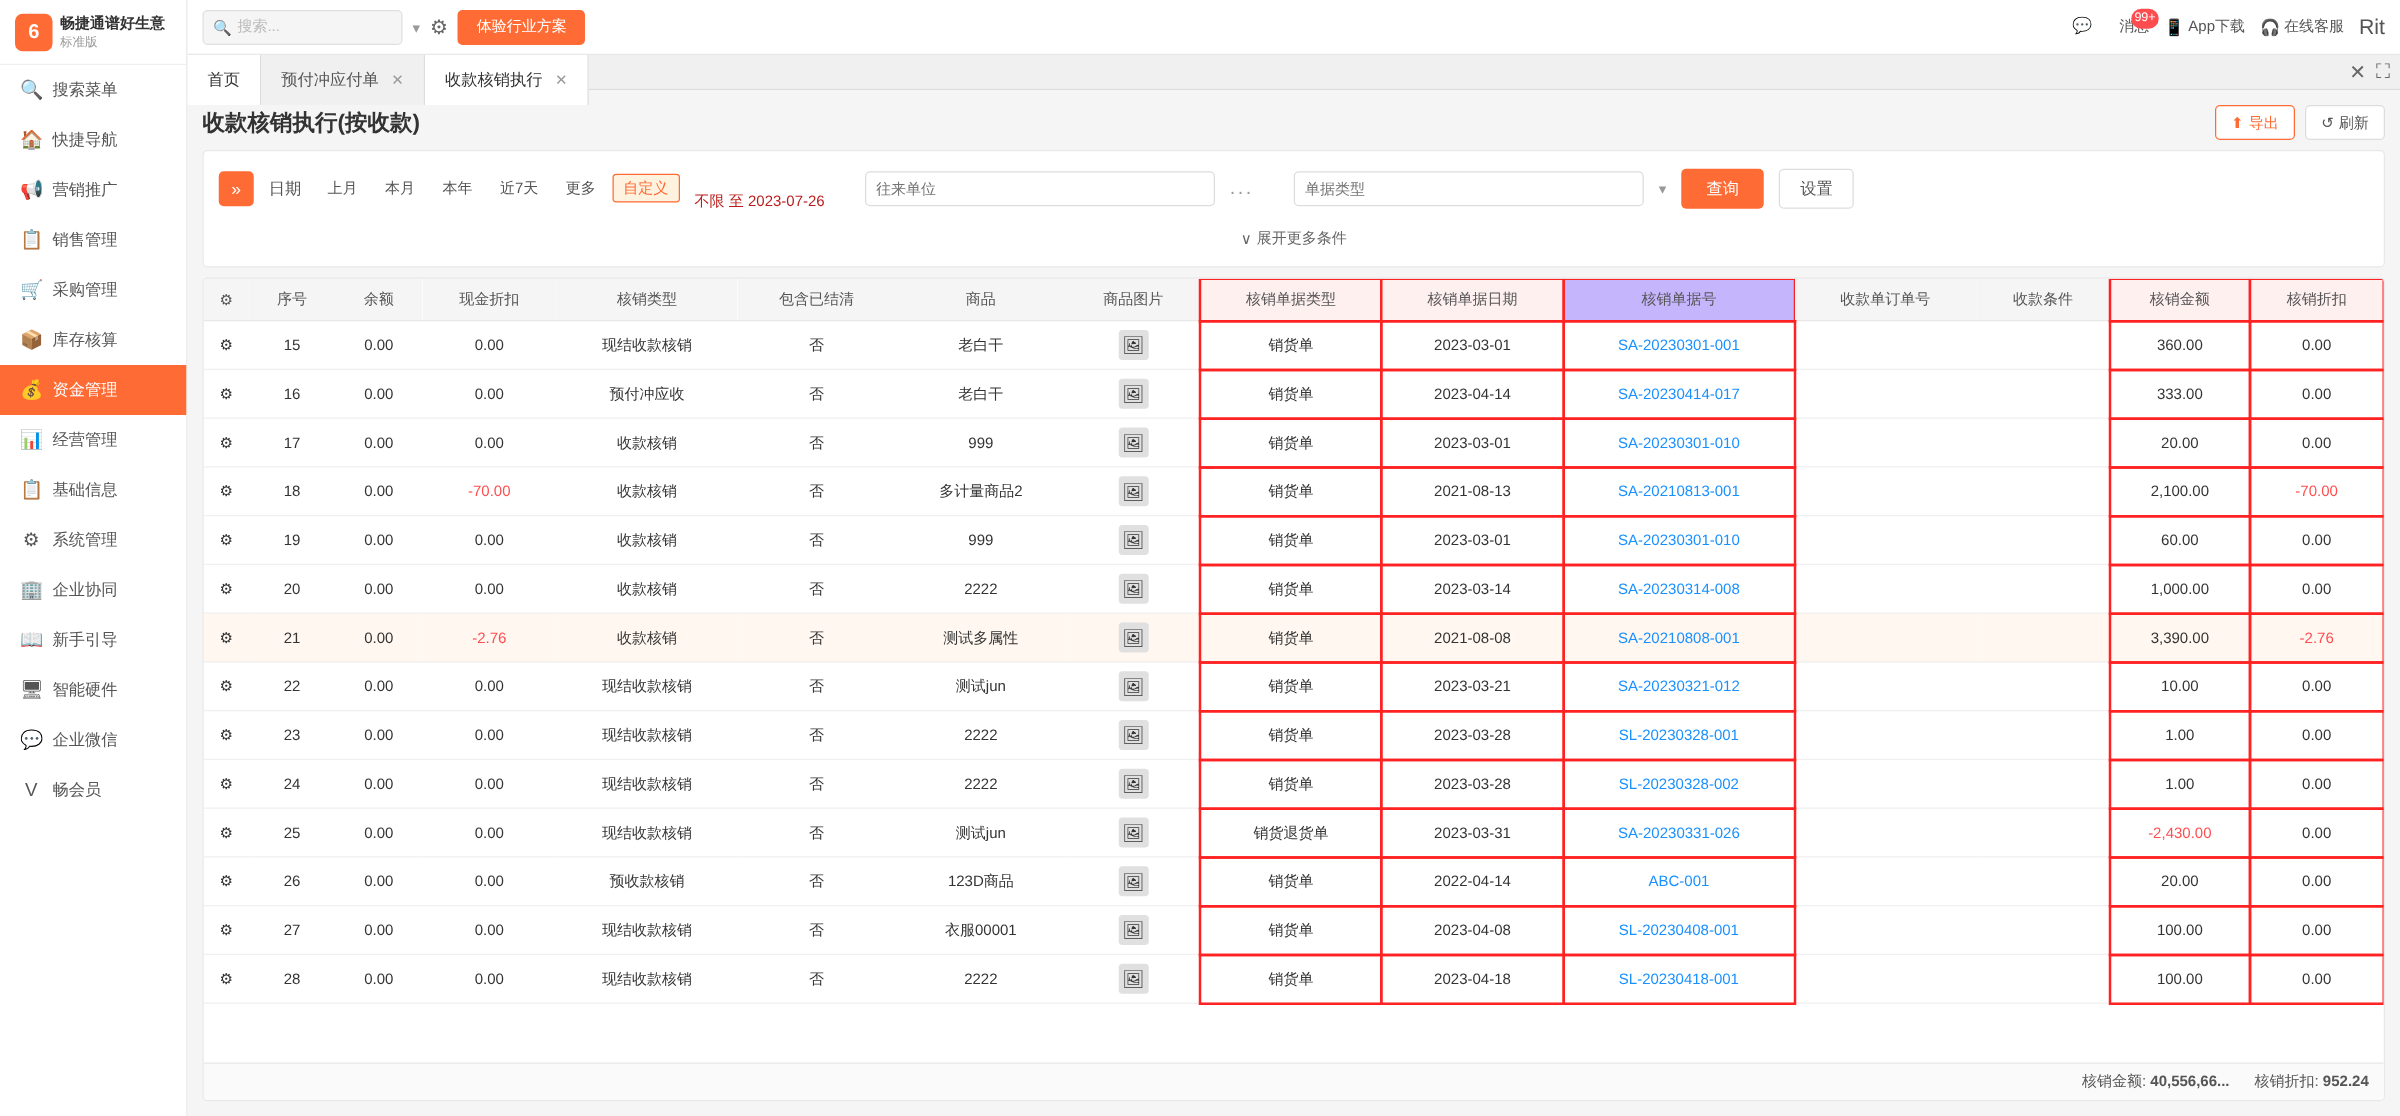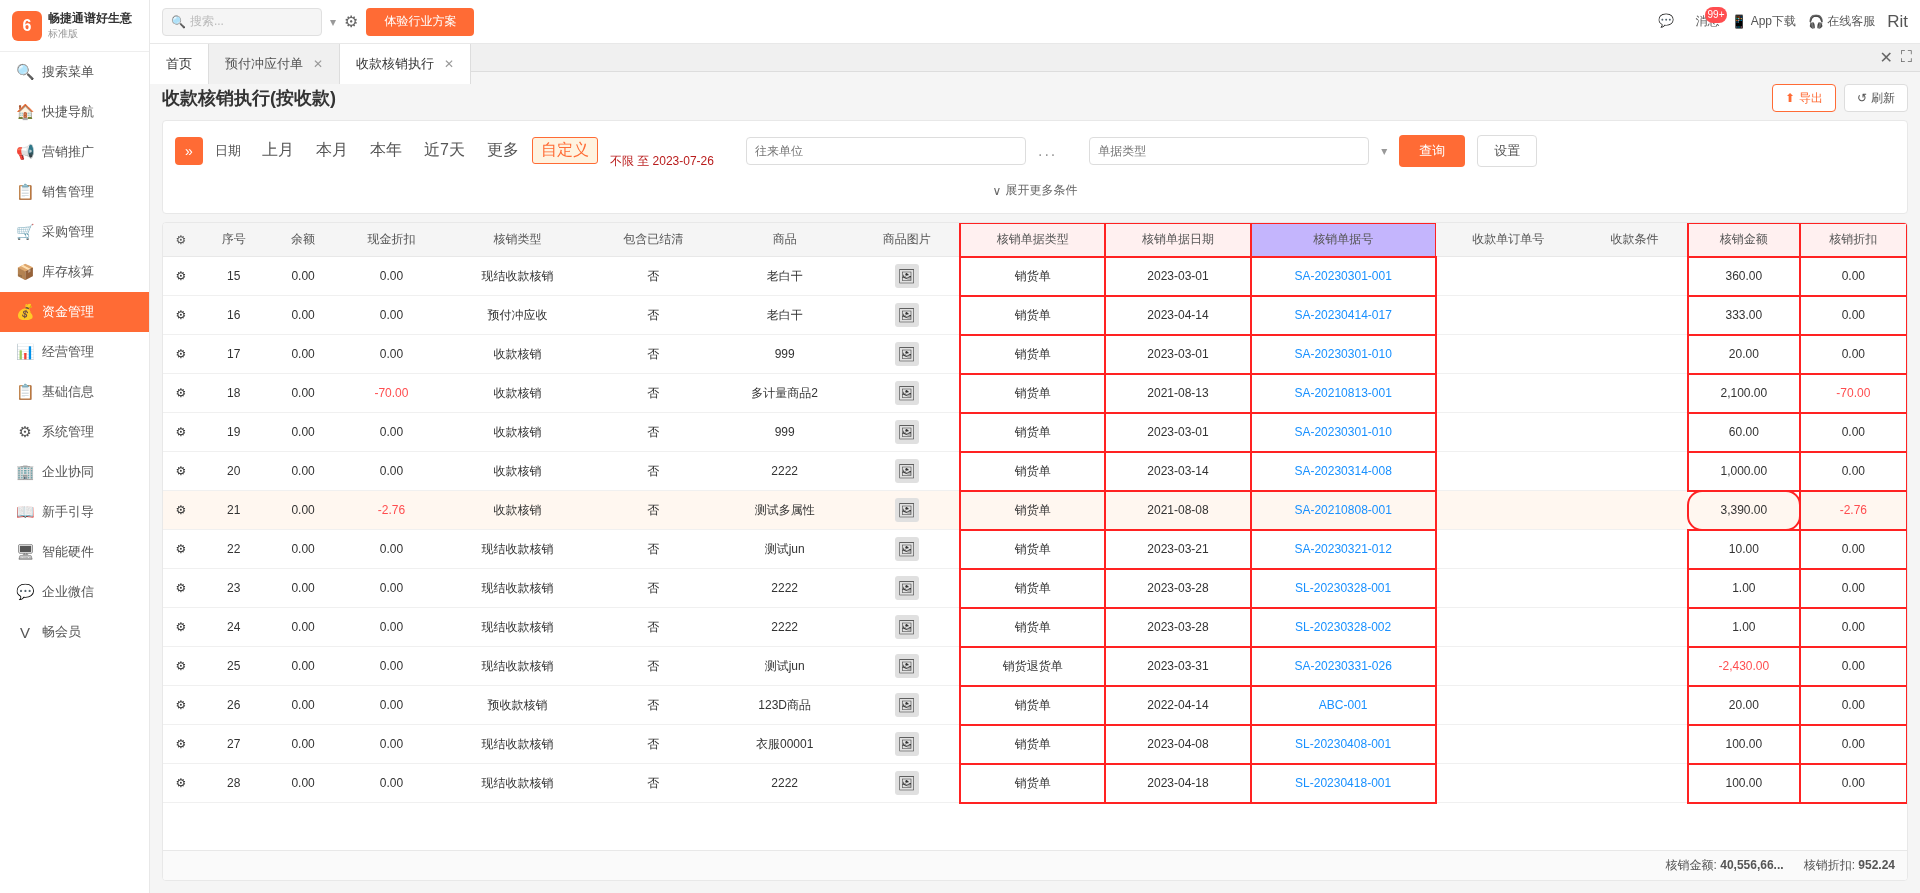--- a/index.html
+++ b/index.html
@@ -13,21 +13,21 @@
     .sidebar-item.active { background: #ff6b35; color: white; }
     .sidebar-item .icon { font-size: 15px; width: 18px; text-align: center; }
     .sidebar-item .label { font-size: 13px; }
 
     
     .main { flex: 1; display: flex; flex-direction: column; overflow: hidden; }
 
     
     .topbar { height: 44px; background: #fff; border-bottom: 1px solid #e8e8e8; display: flex; align-items: center; padding: 0 12px; gap: 8px; }
     .topbar-search { flex: 0 0 160px; height: 28px; background: #f5f5f5; border: 1px solid #e0e0e0; border-radius: 4px; padding: 0 8px; color: #999; font-size: 12px; display: flex; align-items: center; gap: 4px; }
-    .topbar-btn { height: 28px; padding: 0 12px; border: 6px solid #be185d; border-radius: 4px; background: #ff6b35; color: white; font-size: 12px; cursor: pointer; display: flex; align-items: center; }
+    .topbar-btn { height: 28px; padding: 0 12px; border: 3px solid #be185d; border-radius: 4px; background: #ff6b35; color: white; font-size: 12px; cursor: pointer; display: flex; align-items: center; }
     .topbar-btn.industry { background: #ff6b35; border-color: #ff6b35; }
     .topbar-spacer { flex: 1; }
     .topbar-right { display: flex; align-items: center; gap: 12px; color: #555; font-size: 12px; }
     .topbar-badge { position: relative; display: inline-block; }
     .badge-count { position: absolute; top: -6px; right: -8px; background: #ff4d4f; color: white; font-size: 10px; border-radius: 8px; padding: 0 3px; min-width: 16px; text-align: center; line-height: 16px; }
     .topbar-gear { font-size: 16px; color: #666; cursor: pointer; }
     .topbar-arrow { font-size: 12px; color: #999; cursor: pointer; }
 
     
     .tabbar { height: 28px; background: #f0f0f0; display: flex; align-items: center; padding: 0 0; border-bottom: 1px solid #ddd; }
@@ -46,21 +46,21 @@
     .page-title-actions { display: flex; gap: 8px; }
     .btn-export { height: 28px; padding: 0 12px; border: 1px solid #ff6b35; border-radius: 4px; color: #ff6b35; background: white; font-size: 12px; cursor: pointer; display: flex; align-items: center; gap: 4px; }
     .btn-refresh { height: 28px; padding: 0 12px; border: 1px solid #ddd; border-radius: 4px; color: #555; background: white; font-size: 12px; cursor: pointer; display: flex; align-items: center; gap: 4px; }
 
     
     .filter-bar { background: white; border-radius: 4px; padding: 10px 12px; display: flex; flex-direction: column; gap: 8px; border: 1px solid #e8e8e8; }
     .filter-row { display: flex; align-items: center; gap: 12px; }
     .filter-toggle { width: 28px; height: 28px; background: #ff6b35; border-radius: 4px; display: flex; align-items: center; justify-content: center; color: white; font-size: 14px; cursor: pointer; flex-shrink: 0; }
     .filter-label { font-size: 13px; color: #555; white-space: nowrap; }
     .filter-date-btns { display: flex; gap: 4px; align-items: center; }
-    .filter-date-btn { padding: 2px 8px; border-radius: 3px; font-size: 16px; cursor: pointer; border: 1px solid transparent; color: #555; }
+    .filter-date-btn { padding: 2px 8px; border-radius: 3px; font-size: 12px; cursor: pointer; border: 1px solid transparent; color: #555; }
     .filter-date-btn.custom { background: #fff3e0; color: #ff6b35; border-color: #ff6b35; }
     .filter-date-range { font-size: 12px; color: #ff6b35; }
     .filter-input { flex: 1; height: 28px; border: 1px solid #ddd; border-radius: 4px; padding: 0 8px; font-size: 12px; color: #555; max-width: 280px; }
     .filter-dots { color: #999; font-size: 16px; letter-spacing: 2px; }
     .filter-query-btn { height: 32px; padding: 0 20px; background: #ff6b35; color: white; border: none; border-radius: 4px; font-size: 13px; cursor: pointer; }
     .filter-settings-btn { height: 32px; padding: 0 16px; background: white; color: #555; border: 1px solid #ddd; border-radius: 4px; font-size: 13px; cursor: pointer; }
     .filter-expand { display: flex; justify-content: center; align-items: center; gap: 4px; color: #666; font-size: 12px; cursor: pointer; padding: 4px; }
 
     
     .table-container { flex: 1; overflow: hidden; background: white; border-radius: 4px; border: 1px solid #e8e8e8; display: flex; flex-direction: column; }
@@ -396,21 +396,21 @@
                 <td>否</td>
                 <td>测试多属性</td>
                 <td>
                   <div style="width:24px;height:24px;background:#e0e0e0;border-radius:3px;margin:auto;display:flex;align-items:center;justify-content:center;font-size:14px;">🖼</div>
                 </td>
                 <td style="outline: rgb(255, 34, 34) solid 2px; outline-offset: -1px;">销货单</td>
                 <td style="outline: rgb(255, 34, 34) solid 2px; outline-offset: -1px;">2021-08-08</td>
                 <td style="outline: rgb(255, 34, 34) solid 2px; outline-offset: -1px;"><a class="link" href="#">SA-20210808-001</a></td>
                 <td></td>
                 <td></td>
-                <td style="outline: rgb(255, 34, 34) solid 2px; outline-offset: -1px; border-radius: 14px;">3,390.00</td>
+                <td style="outline: rgb(255, 34, 34) solid 2px; outline-offset: -1px;">3,390.00</td>
                 <td style="outline: rgb(255, 34, 34) solid 2px; outline-offset: -1px; color: rgb(255, 77, 79);">-2.76</td>
               </tr>
               <tr>
                 <td>⚙</td>
                 <td>22</td>
                 <td>0.00</td>
                 <td>0.00</td>
                 <td>现结收款核销</td>
                 <td>否</td>
                 <td>测试jun</td>

